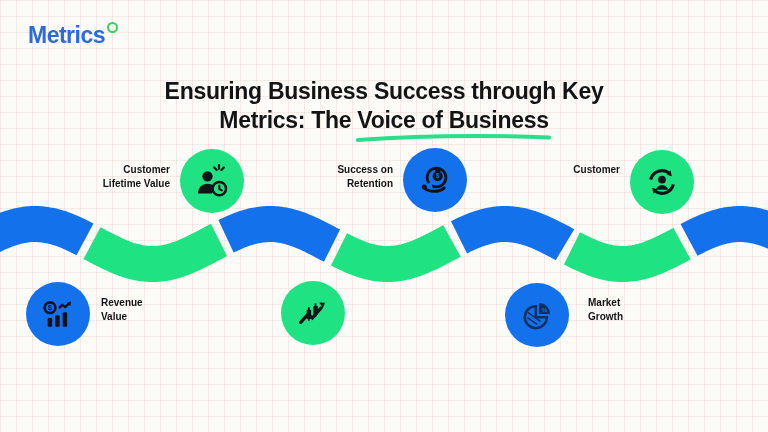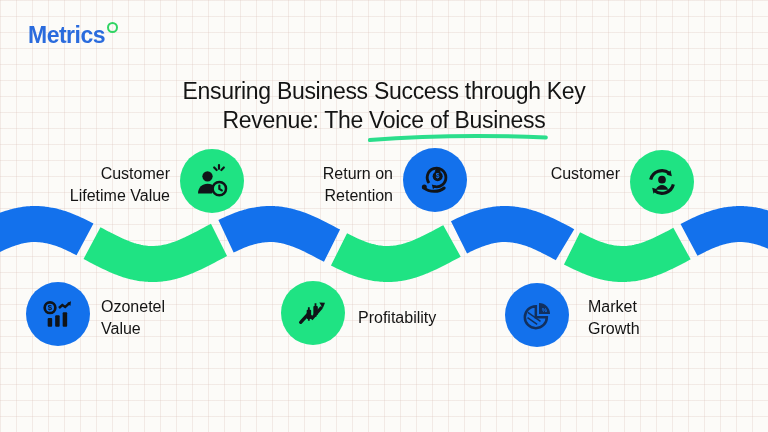--- a/index.html
+++ b/index.html
@@ -10,25 +10,25 @@
       linear-gradient(to right, rgba(219,196,188,0.30) 1px, transparent 1px),
       linear-gradient(to bottom, rgba(219,196,188,0.30) 1px, transparent 1px);
     background-size:16px 16px;
   }
   
   .logo{position:absolute;left:28px;top:24px;display:flex;align-items:flex-start;}
   .logo-text{font-size:23px;font-weight:bold;letter-spacing:-0.5px;color:#2A6BDD;line-height:1;}
   .logo-ring{width:7px;height:7px;border:2.4px solid #31D464;border-radius:50%;margin-left:2px;margin-top:-2px;}
   
   .title{position:absolute;left:0;right:0;top:62px;text-align:center;color:#141414;
-         font-size:23px;font-weight:400;line-height:1.25;letter-spacing:-0.3px;}
+         font-size:23px;font-weight:700;line-height:1.25;letter-spacing:-0.3px;}
   .hl{position:relative;display:inline-block;}
   .hl svg{position:absolute;left:-2px;right:-4px;bottom:-8px;width:103%;height:10px;}
   
-  .mlabel{position:absolute;color:#141414;font-size:16px;font-weight:normal;line-height:1.35;}
+  .mlabel{position:absolute;color:#141414;font-size:10px;font-weight:bold;line-height:1.35;}
   .mlabel.right{text-align:right;}
   .mlabel.left{text-align:left;}
   
   .mcircle{position:absolute;width:64px;height:64px;border-radius:50%;
            display:flex;align-items:center;justify-content:center;z-index:3;}
   .c-green{background:#1FE383;}
   .c-blue{background:#1371EC;}
   .mcircle svg{width:40px;height:40px;}
   
   #wave{position:absolute;left:0;top:0;width:768px;height:432px;z-index:1;}
@@ -49,42 +49,42 @@
       <polyline points="689.0,239.9 692.0,238.3 695.0,236.8 698.0,235.3 701.0,233.9 704.0,232.6 707.0,231.3 710.0,230.1 713.0,229.0 716.0,228.0 719.0,227.1 722.0,226.3 725.0,225.6 728.0,225.0 731.0,224.6 734.0,224.3 737.0,224.1 740.0,224.0 743.0,224.1 746.0,224.3 749.0,224.6 752.0,225.0 755.0,225.6 758.0,226.3 761.0,227.1 764.0,228.0 767.0,229.0 770.0,230.1 773.0,231.3 776.0,232.6 779.0,233.9 782.0,235.3 782.0,235.3" fill="none" stroke="#1371EC" stroke-width="36" stroke-linejoin="round"></polyline>
     </svg>
 
   <div class="logo meta">
     <span class="logo-text">Metrics</span>
     <span class="logo-ring"></span>
   </div>
 
   <h1 class="title meta">
     <span>Ensuring Business Success through Key</span><br>
-    <span>Revenue: The</span>
+    <span>Metrics: The</span>
     <span class="hl"><span>Voice of Business</span><svg viewBox="0 0 200 10" preserveAspectRatio="none">
           <path d="M3 7 Q 95 0.5 197 4.5" fill="none" stroke="#2BDE8C" stroke-width="4" stroke-linecap="round"></path>
         </svg></span>
   </h1>
 
   <div class="mlabel right meta" style="left:40px;top:163px;width:130px;">
     <span>Customer</span><br>
     <span>Lifetime Value</span>
   </div>
   <div class="mcircle c-green" style="left:180px;top:149px;">
     <svg viewBox="0 0 24 24">
       <path d="M16.2 2.4v2.3 M13.3 3.9l1.5 1.5 M19.1 3.9l-1.5 1.5" stroke="#101418" stroke-width="1.3" stroke-linecap="round" fill="none"></path>
       <circle cx="9.3" cy="9.2" r="3.1" fill="#101418"></circle>
       <path d="M3.6 19.5c0-3.6 2.6-5.8 5.7-5.8 2.1 0 3.8.9 4.8 2.4l-2.2 3.4z" fill="#101418"></path>
       <circle cx="16.4" cy="16.6" r="4" fill="#1FE383" stroke="#101418" stroke-width="1.5"></circle>
       <path d="M16.4 14.7v2l1.5.9" stroke="#101418" stroke-width="1.3" fill="none" stroke-linecap="round"></path>
     </svg>
   </div>
 
   <div class="mlabel right meta" style="left:275px;top:163px;width:118px;">
-    <span>Return on</span><br>
+    <span>Success on</span><br>
     <span>Retention</span>
   </div>
   <div class="mcircle c-blue" style="left:403px;top:148px;">
     <svg viewBox="0 0 24 24">
       <path d="M8.4 13.8 A 5.6 5.6 0 1 1 11.4 15.9" fill="none" stroke="#101418" stroke-width="1.7"></path>
       <polygon points="10.1,14.7 12.8,15.5 10.8,17.6" fill="#101418"></polygon>
       <path d="M12.6 5.2h2l.9 1.7c-1 .5-2.9.5-3.7 0z" fill="#101418"></path>
       <circle cx="13.6" cy="9.7" r="3" fill="#101418"></circle>
       <text x="13.6" y="11" font-size="4" font-weight="bold" text-anchor="middle" fill="#1371EC" font-family="Liberation Sans, sans-serif">$</text>
       <path d="M5.4 16.8c1.7 1.5 3.8 2 6.2 2 2.3 0 4.4-.7 5.9-2" stroke="#101418" stroke-width="1.8" fill="none" stroke-linecap="round"></path>
@@ -111,36 +111,32 @@
       <circle cx="7.2" cy="8.2" r="3.2" fill="none" stroke="#101418" stroke-width="1.6"></circle>
       <text x="7.2" y="9.8" font-size="4.6" font-weight="bold" text-anchor="middle" fill="#101418" font-family="Liberation Sans, sans-serif">$</text>
       <path d="M12.6 8.4l2-1.8 1.7 1.2 2.6-2.3" fill="none" stroke="#101418" stroke-width="1.5"></path>
       <polygon points="19.8,4.3 19.4,7.2 17.5,5.4" fill="#101418"></polygon>
       <rect x="5.8" y="14.4" width="2.7" height="5.2" rx="0.6" fill="#101418"></rect>
       <rect x="10.3" y="12.8" width="2.7" height="6.8" rx="0.6" fill="#101418"></rect>
       <rect x="14.8" y="11" width="2.7" height="8.6" rx="0.6" fill="#101418"></rect>
     </svg>
   </div>
   <div class="mlabel left meta" style="left:101px;top:296px;width:110px;">
-    <span>Ozonetel</span><br>
+    <span>Revenue</span><br>
     <span>Value</span>
   </div>
 
   <div class="mcircle c-green" style="left:281px;top:281px;">
     <svg viewBox="0 0 24 24">
       <rect x="8.2" y="10" width="2.7" height="5.6" rx="0.6" fill="#101418"></rect>
       <rect x="12.2" y="7.8" width="2.7" height="5.4" rx="0.6" fill="#101418"></rect>
       <path d="M9.5 8.6v8 M13.5 6.2v8" stroke="#101418" stroke-width="1.1"></path>
       <path d="M4.6 17.6l4.4-4.8 2.6 2.2 5.2-6" fill="none" stroke="#101418" stroke-width="2" stroke-linecap="round"></path>
       <polygon points="15.8,5.7 19.2,5.9 17.9,9.1" fill="#101418"></polygon>
     </svg>
-  </div>
-  <div class="mlabel left meta" style="left:358px;top:307px;width:120px;">
-    <span>Profitability</span>
-    <span></span>
   </div>
 
   <div class="mcircle c-blue" style="left:505px;top:283px;">
     <svg viewBox="0 0 24 24">
       <path d="M11.3 6.7 A 6.6 6.6 0 1 0 17.9 13.3 L 11.3 13.3 Z" fill="none" stroke="#12305E" stroke-width="1.5"></path>
       <path d="M6.5 10.4l7.6 5.4 M6.3 13.6l5.8 4" stroke="#12305E" stroke-width="0.9"></path>
       <path d="M13.2 4.8 A 6.6 6.6 0 0 1 19.8 11.4 L 13.2 11.4 Z" fill="#12305E"></path>
       <text x="16.4" y="10.2" font-size="3.6" font-weight="bold" text-anchor="middle" fill="#1371EC" font-family="Liberation Sans, sans-serif">%</text>
     </svg>
   </div>

